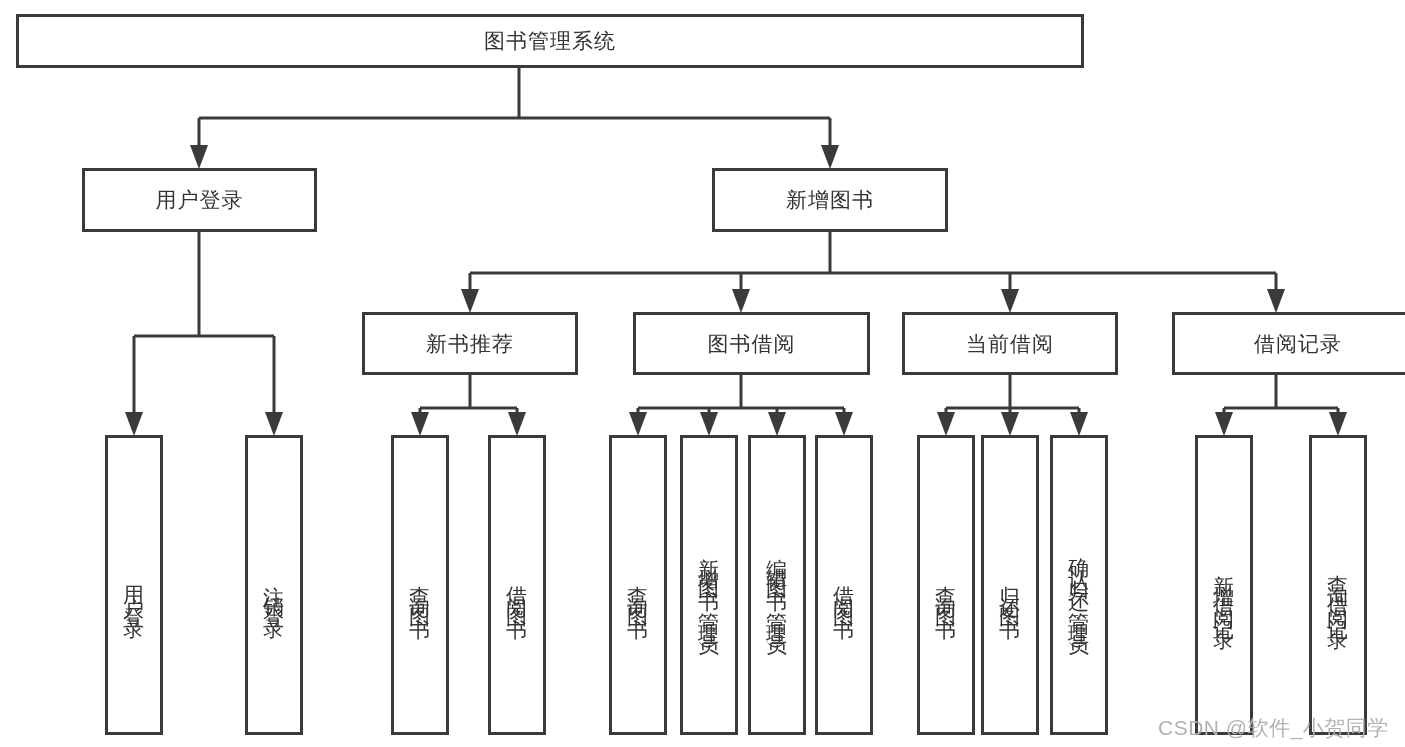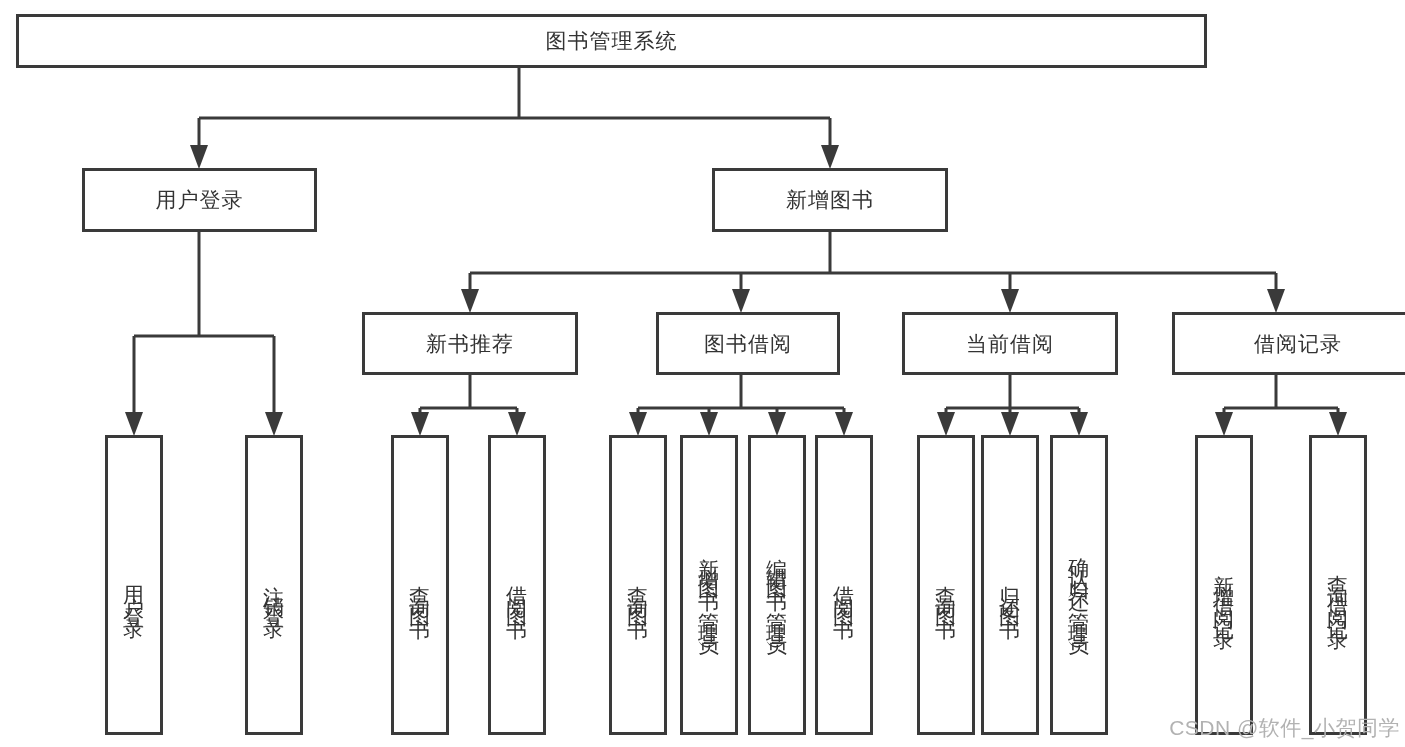--- a/index.html
+++ b/index.html
@@ -17,21 +17,21 @@
     display:flex; align-items:center; justify-content:center;
     font-size:21px; letter-spacing:1px;
   }
   .leaf .vtext {
     writing-mode:vertical-rl; text-orientation:mixed;
     font-size:21px; letter-spacing:11px; margin-inline-end:-11px;
     line-height:1.1;
   }
   .watermark {
     position:absolute; z-index:2; left:1158px; top:714px; width:242px;
-    text-align:right; font-size:21px; color:#b2b2b2; letter-spacing:0.5px;
+    font-size:21px; color:#b2b2b2; letter-spacing:0.5px;
     white-space:nowrap;
   }
 </style>
 </head>
 <body>
 
 <div class="canvas">
 
   <svg class="connector-layer" width="1405" height="747" viewBox="0 0 1405 747">
 
@@ -62,35 +62,35 @@
     <path d="M1010 375 V408 M946 408 H1079 M946 408 V416 M1010 408 V416 M1079 408 V416"></path>
     <polygon points="937,412 955,412 946,436"></polygon>
     <polygon points="1001,412 1019,412 1010,436"></polygon>
     <polygon points="1070,412 1088,412 1079,436"></polygon>
 
     <path d="M1276 375 V408 M1224 408 H1338 M1224 408 V416 M1338 408 V416"></path>
     <polygon points="1215,412 1233,412 1224,436"></polygon>
     <polygon points="1329,412 1347,412 1338,436"></polygon>
   </svg>
 
-  <div class="node" style="left:16px; top:14px; width:1191px; height:54px;">
+  <div class="node" style="left:16px; top:14px; width:1068px; height:54px;">
     <span>图书管理系统</span>
   </div>
 
   <div class="node" style="left:82px; top:168px; width:235px; height:64px;">
     <span>用户登录</span>
   </div>
   <div class="node" style="left:712px; top:168px; width:236px; height:64px;">
     <span>新增图书</span>
   </div>
 
   <div class="node" style="left:362px; top:312px; width:216px; height:63px;text-align:center;">
     <span>新书推荐</span>
   </div>
-  <div class="node" style="left:656px; top:312px; width:184px; height:63px;">
+  <div class="node" style="left:633px; top:312px; width:237px; height:63px;">
     <span>图书借阅</span>
   </div>
   <div class="node" style="left:902px; top:312px; width:216px; height:63px;text-align:center;">
     <span>当前借阅</span>
   </div>
   <div class="node" style="left:1172px; top:312px; width:252px; height:63px;">
     <span>借阅记录</span>
   </div>
 
   <div class="node leaf" style="left:105px; top:435px; width:58px; height:300px;">

